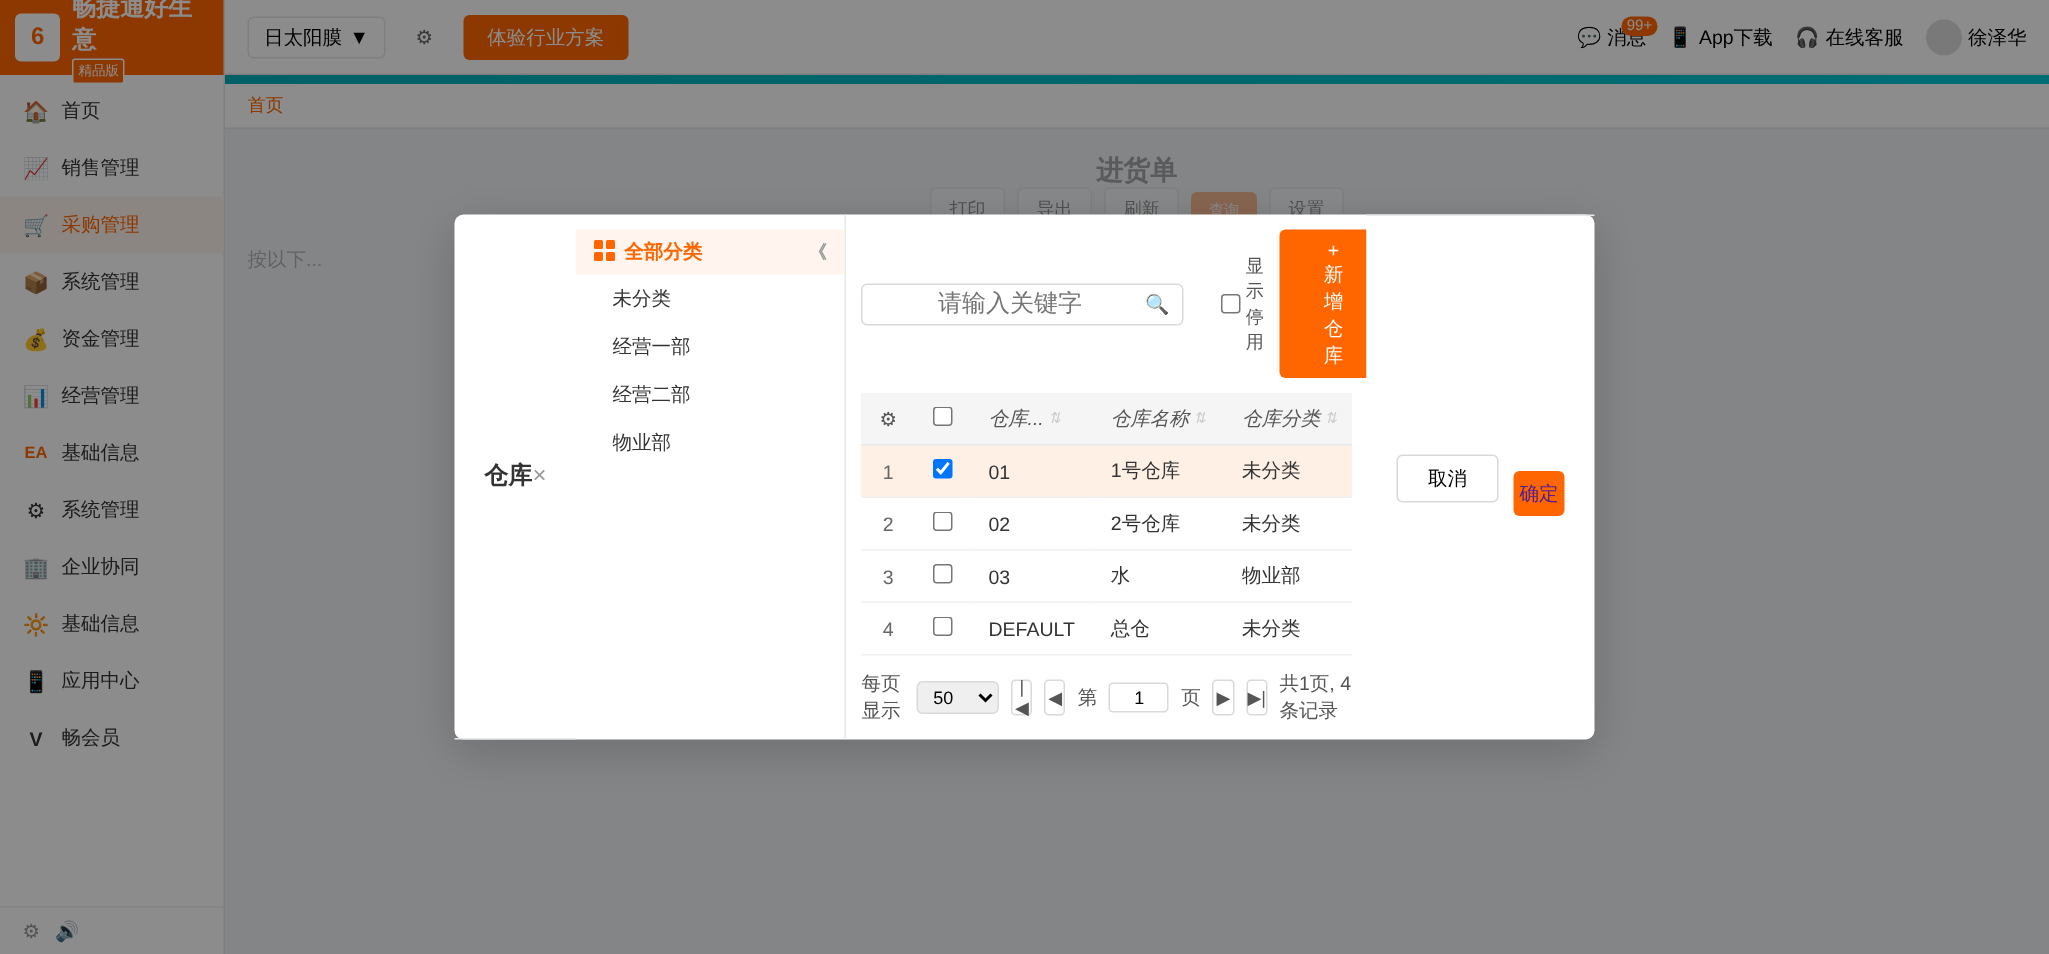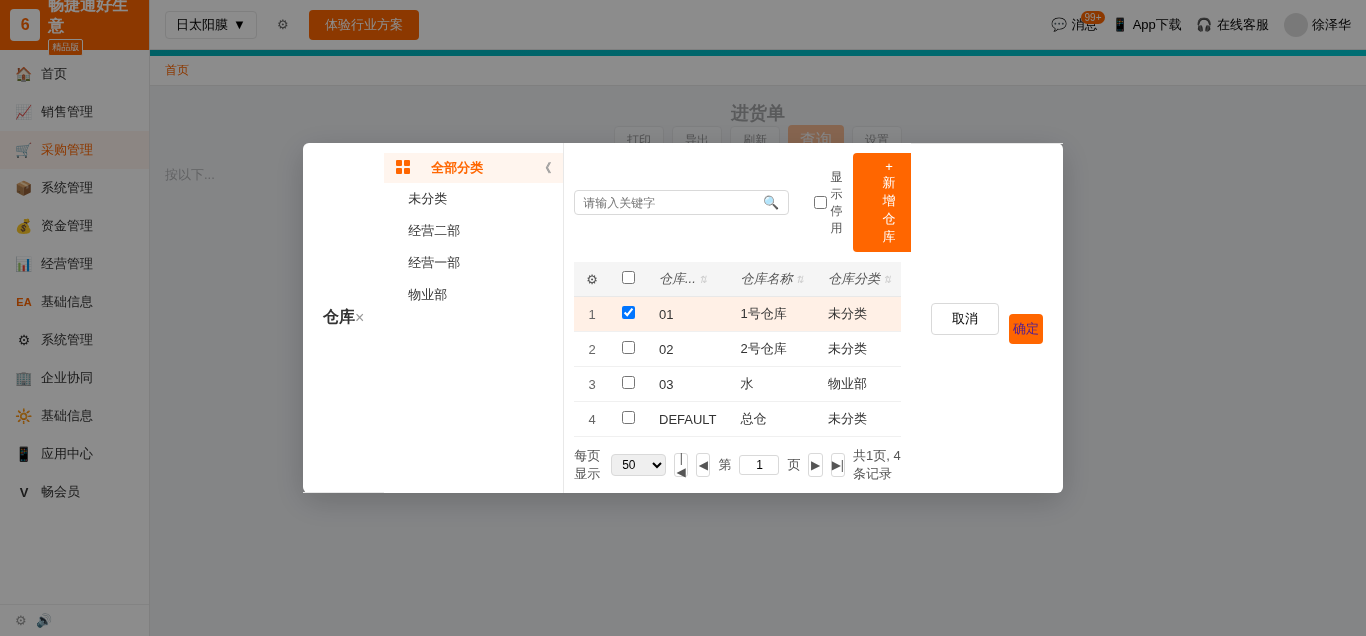--- a/index.html
+++ b/index.html
@@ -151,21 +151,21 @@
       align-items: center;
       gap: 4px;
     }
     .btn-primary {
       background: #ff6600;
       color: #fff;
       border: none;
       border-radius: 4px;
       padding: 5px 12px;
       cursor: pointer;
-      font-size: 16px;
+      font-size: 10px;
     }
 
     
     .overlay {
       position: fixed;
       top: 0; left: 0; right: 0; bottom: 0;
       background: rgba(0,0,0,0.45);
       z-index: 100;
       display: flex;
       align-items: center;
@@ -222,21 +222,21 @@
     
     .left-panel {
       width: 180px;
       border-right: 1px solid #e8e8e8;
       padding: 10px 0;
       flex-shrink: 0;
     }
     .category-all {
       display: flex;
       align-items: center;
-      gap: 21px;
+      gap: 6px;
       font-weight: bold;
       color: #ff6600;
       padding: 6px 12px;
       background: #fff5ee;
       cursor: pointer;
     }
     .category-item {
       padding: 7px 12px 7px 24px;
       cursor: pointer;
       color: #333;
@@ -250,23 +250,24 @@
       display: flex;
       align-items: center;
       border: 1px solid #d9d9d9;
       border-radius: 4px;
       padding: 4px 8px;
       width: 220px;
     }
     .search-input-wrap input {
       border: none;
       outline: none;
-      font-size: 12px;
+      font-size: 16px;
       width: 180px;
       color: #999;
+      text-align: center;
     }
     .checkbox-label { display: flex; align-items: center; gap: 4px; font-size: 12px; color: #555; cursor: pointer; margin-left: 15px; }
     .add-btn {
       margin-left: auto;
       background: #ff6600;
       color: #fff;
       border: none;
       border-radius: 4px;
       padding: 6px 30px;
       cursor: pointer;
@@ -491,24 +492,24 @@
               <rect x="8" y="8" width="6" height="6" fill="#ff6600" rx="1"></rect>
             </svg>
           </span>
           <span>全部分类</span>
           <span style="margin-left:auto;" class="collapse-btn">《</span>
         </div>
         <div class="category-item">
           <span>未分类</span>
         </div>
         <div class="category-item">
+          <span>经营一部</span>
+        </div>
+        <div class="category-item">
           <span>经营二部</span>
-        </div>
-        <div class="category-item">
-          <span>经营一部</span>
         </div>
         <div class="category-item">
           <span>物业部</span>
         </div>
       </div>
 
       <div class="right-panel">
 
         <div class="search-bar">
           <div class="search-input-wrap">

